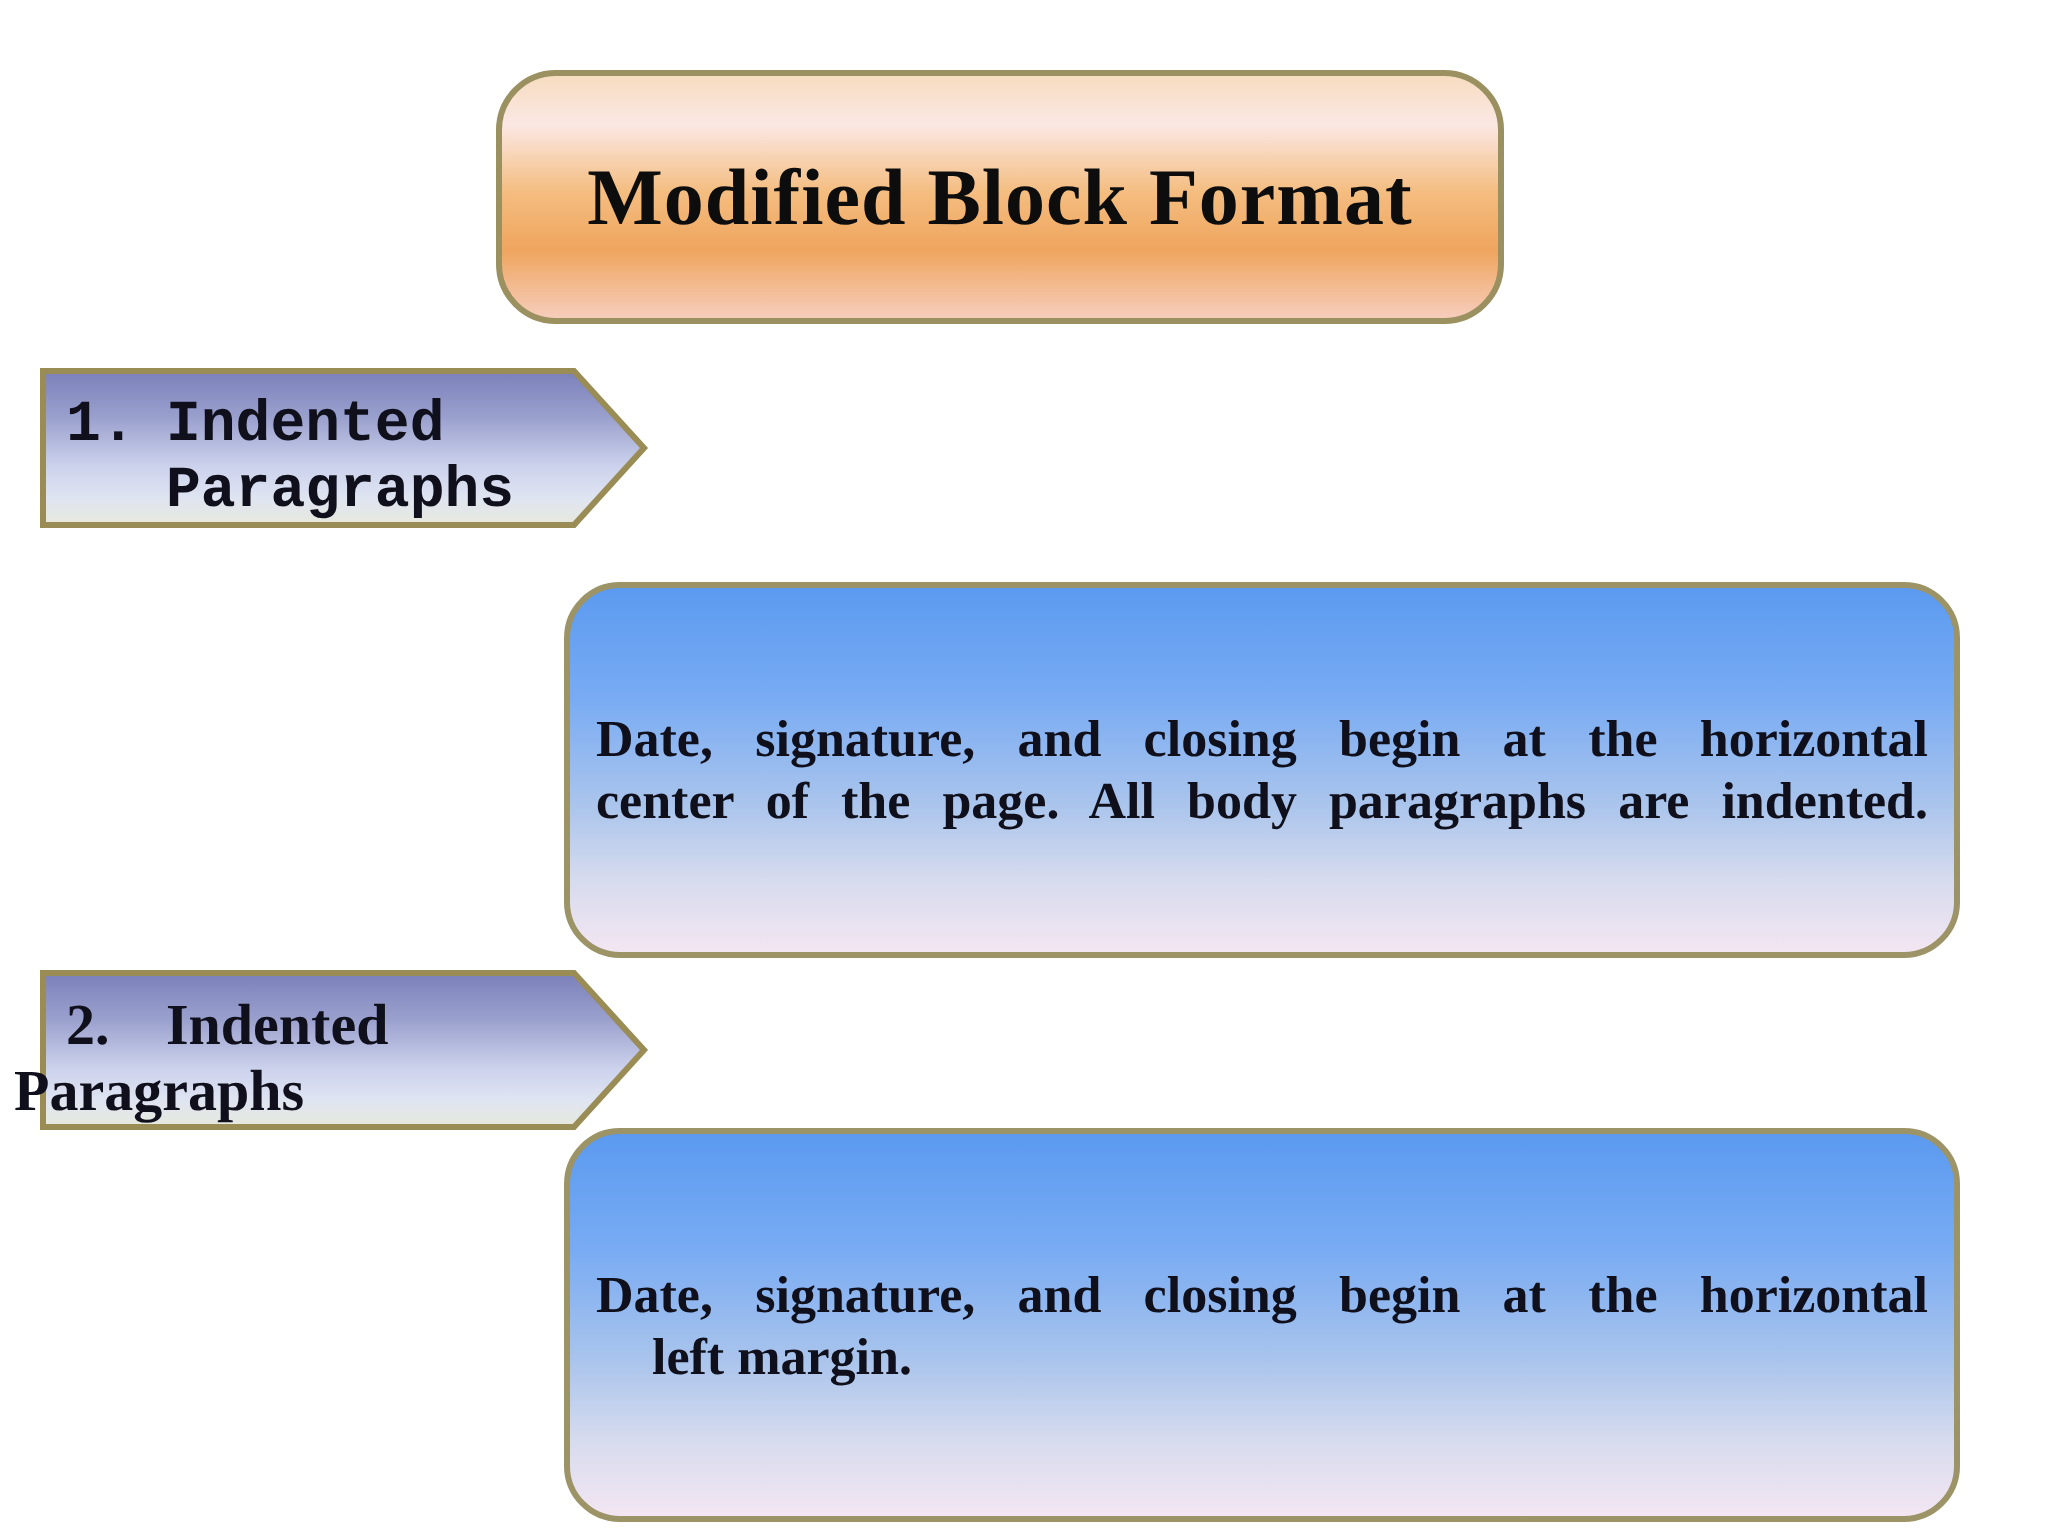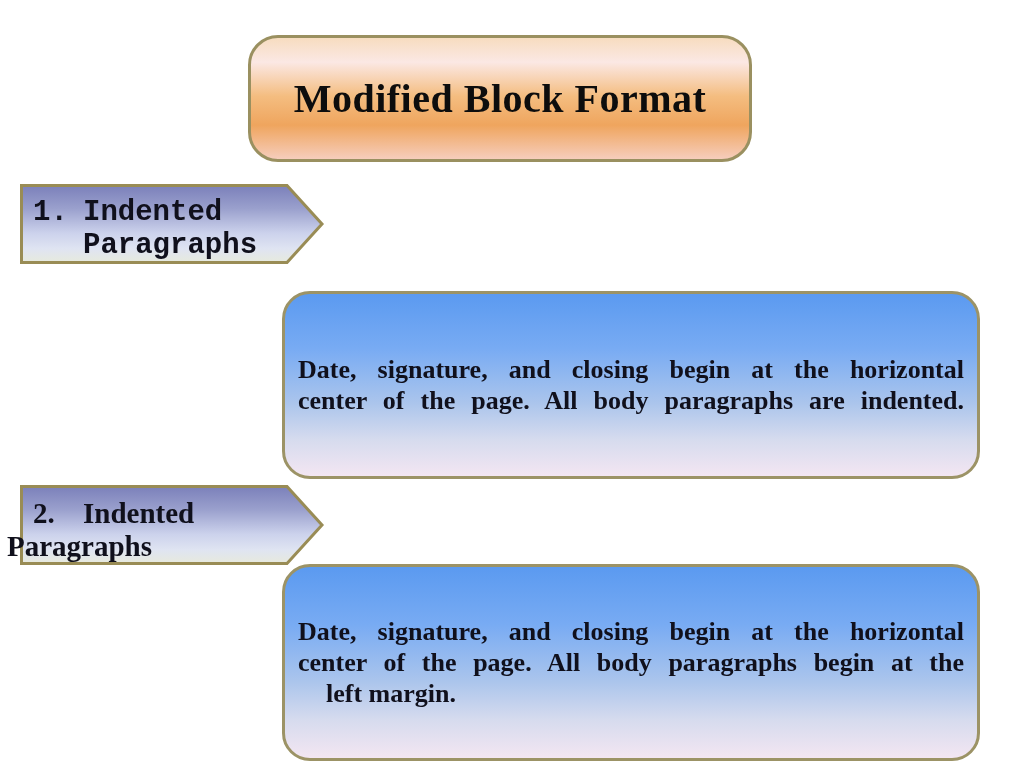--- a/index.html
+++ b/index.html
@@ -102,18 +102,17 @@
   </svg>
 
   <div class="arrow-label label2">
     <div class="l1"><span class="num">2.</span><span>Indented</span></div>
     <div class="l2">Paragraphs</div>
   </div>
 
   <div id="box2" class="info-box">
     <div class="box-text">
       <div class="jline">Date, signature, and closing begin at the horizontal</div>
-      <div class="jline">center of the page. All body paragraphs begin at the</div>
       <div class="lline">left margin.</div>
     </div>
   </div>
 
 </div>
 
 </body></html>

